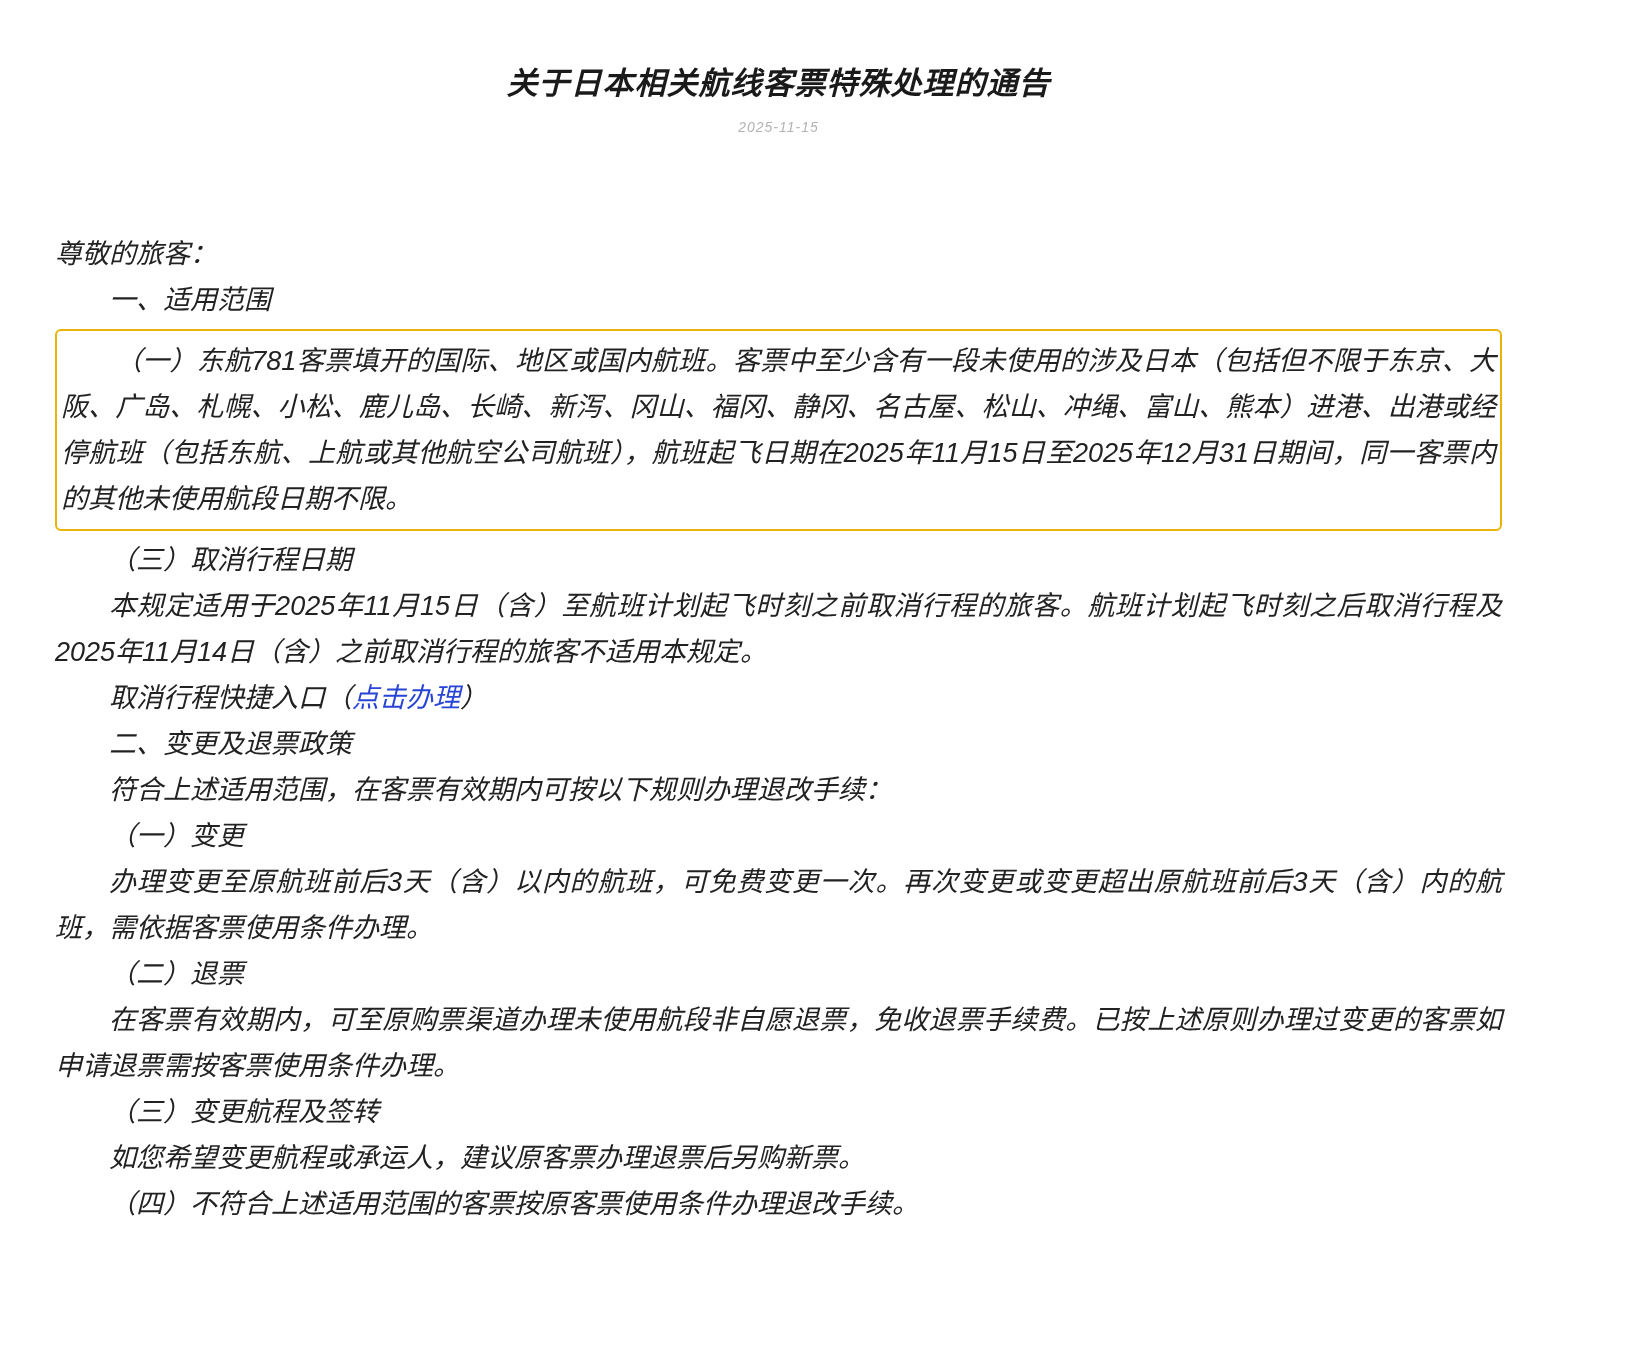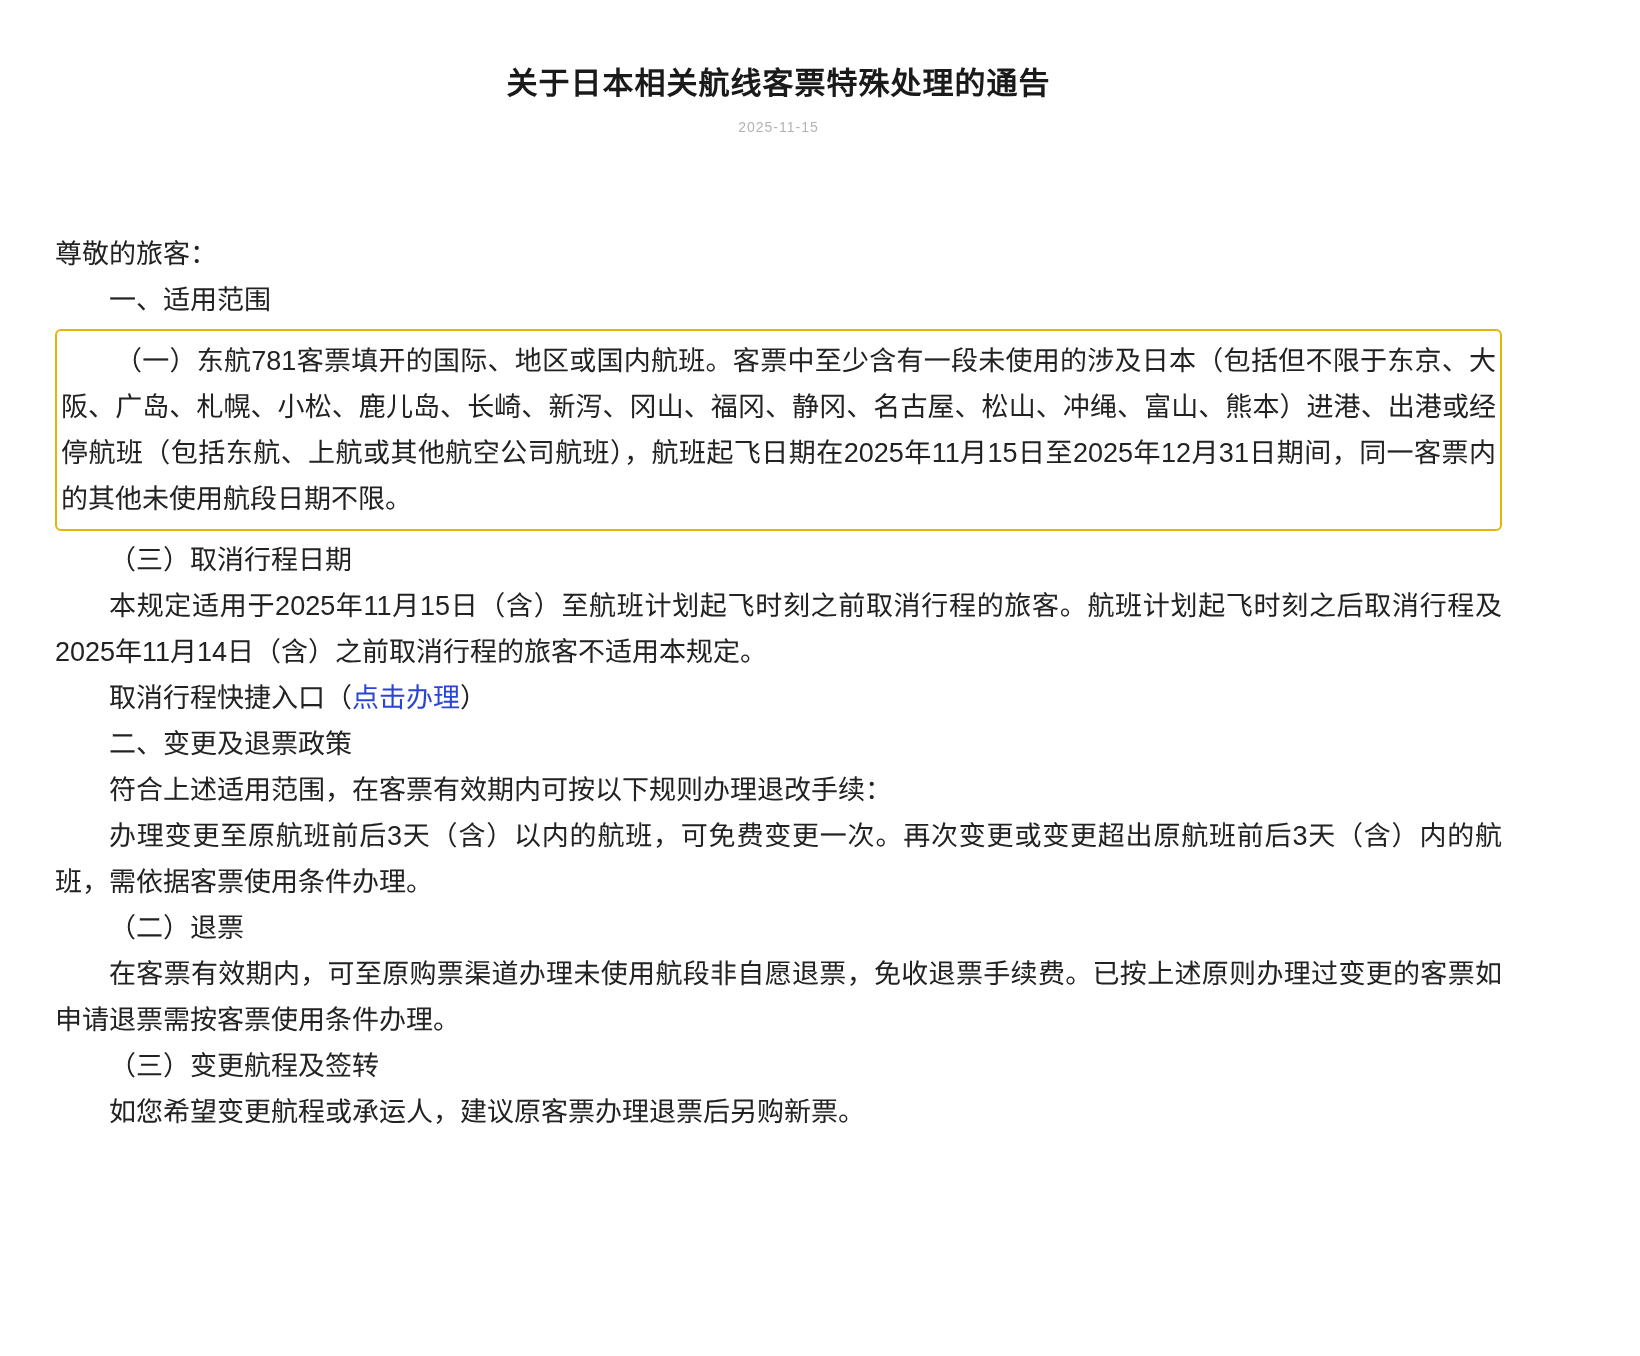--- a/index.html
+++ b/index.html
@@ -6,20 +6,21 @@
     margin: 0;
     padding: 0;
     background: #ffffff;
     font-family: "Liberation Sans", "DejaVu Sans", sans-serif;
     color: #222222;
   }
   .page {
     width: 1447px;
     margin: 0 0 0 55px;
     padding-top: 18px;
+    font-style: italic;
   }
   .page-title {
     text-align: center;
     font-size: 31px;
     font-weight: 700;
     color: #1a1a1a;
     margin: 40px 0 16px 0;
     letter-spacing: 1px;
   }
   .publish-date {
@@ -75,26 +76,28 @@
     <p>（三）取消行程日期</p>
 
     <p>本规定适用于2025年11月15日（含）至航班计划起飞时刻之前取消行程的旅客。航班计划起飞时刻之后取消行程及2025年11月14日（含）之前取消行程的旅客不适用本规定。</p>
 
     <p><span>取消行程快捷入口（</span><a class="link">点击办理</a><span>）</span></p>
 
     <p>二、变更及退票政策</p>
 
     <p>符合上述适用范围，在客票有效期内可按以下规则办理退改手续：</p>
 
+    <p>（一）变更</p>
 
     <p>办理变更至原航班前后3天（含）以内的航班，可免费变更一次。再次变更或变更超出原航班前后3天（含）内的航班，需依据客票使用条件办理。</p>
 
     <p>（二）退票</p>
 
     <p>在客票有效期内，可至原购票渠道办理未使用航段非自愿退票，免收退票手续费。已按上述原则办理过变更的客票如申请退票需按客票使用条件办理。</p>
 
     <p>（三）变更航程及签转</p>
 
     <p>如您希望变更航程或承运人，建议原客票办理退票后另购新票。</p>
 
+    <p>（四）不符合上述适用范围的客票按原客票使用条件办理退改手续。</p>
 
   </div>
 </div>
 
 </body></html>

